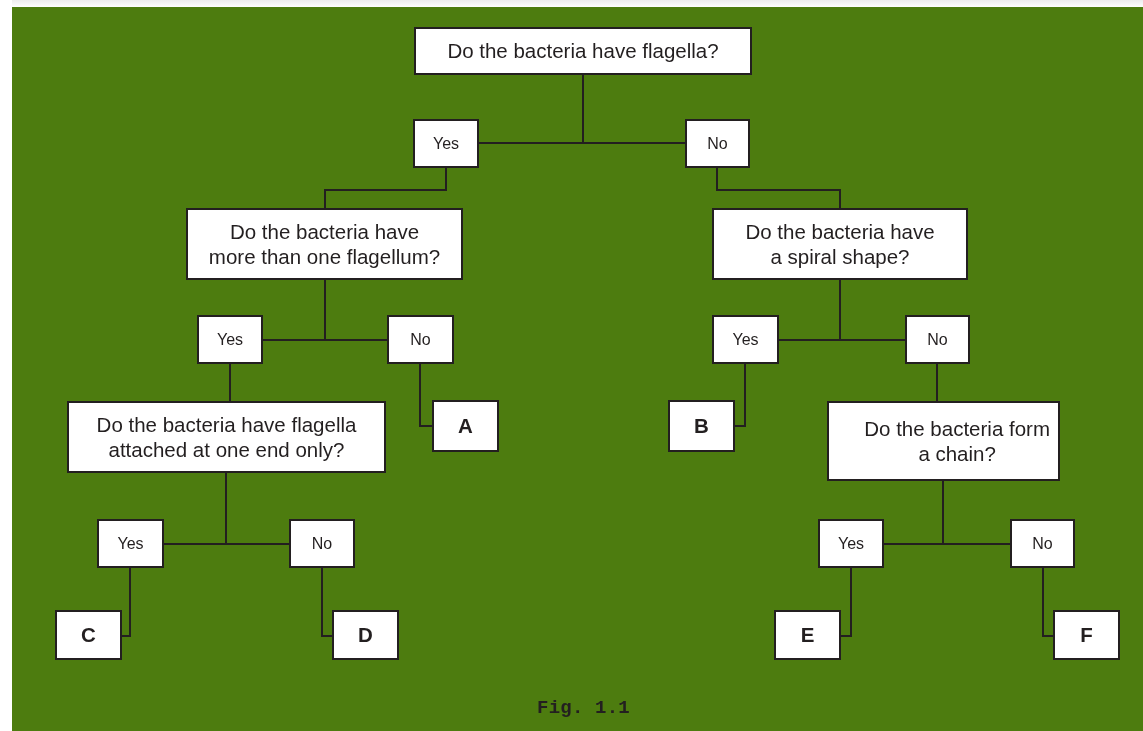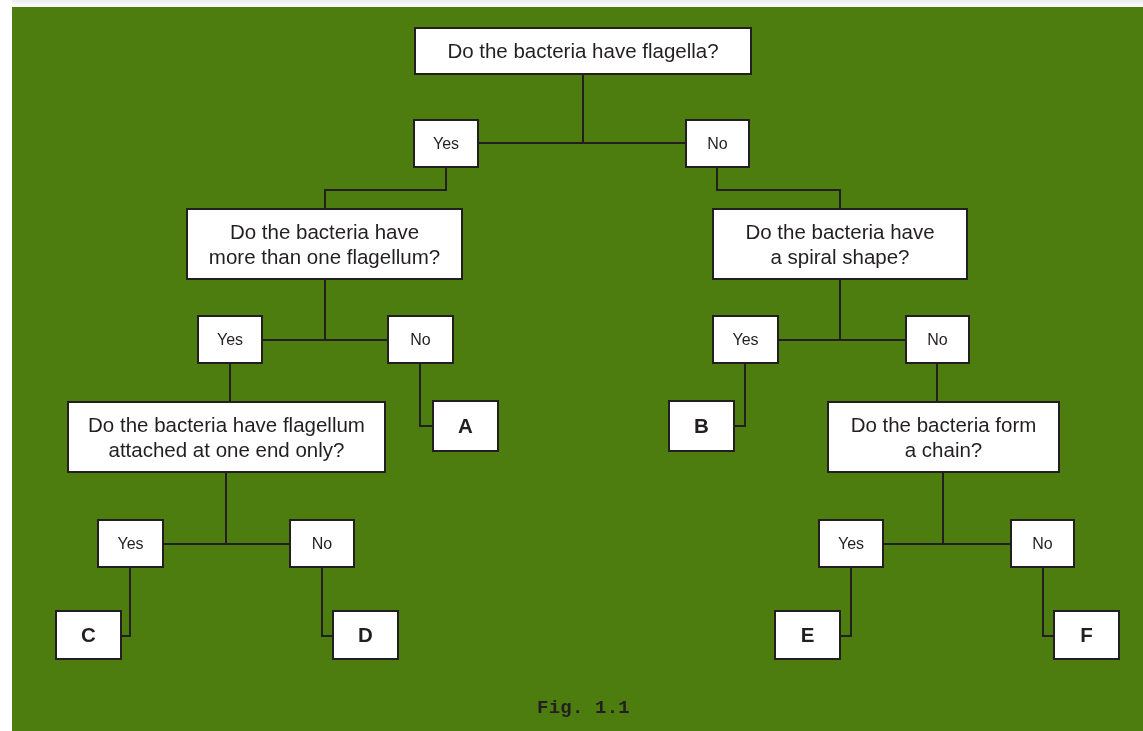--- a/index.html
+++ b/index.html
@@ -123,21 +123,21 @@
       <div class="node-box node-answer" style="left: 185px; top: 315px; width: 66px; height: 49px;">
         <span class="node-label">Yes</span>
       </div>
       <div class="node-box node-answer" style="left: 375px; top: 315px; width: 67px; height: 49px;">
         <span class="node-label">No</span>
       </div>
       <div class="node-box node-terminal" style="left: 420px; top: 400px; width: 67px; height: 52px;">
         <span class="node-label">A</span>
       </div>
       <div class="node-box node-question" style="left: 55px; top: 401px; width: 319px; height: 72px;">
-        <span class="node-label">Do the bacteria have flagellum
+        <span class="node-label">Do the bacteria have flagella
 attached at one end only?</span>
       </div>
       <div class="node-box node-answer" style="left: 85px; top: 519px; width: 67px; height: 49px;">
         <span class="node-label">Yes</span>
       </div>
       <div class="node-box node-answer" style="left: 277px; top: 519px; width: 66px; height: 49px;">
         <span class="node-label">No</span>
       </div>
       <div class="node-box node-terminal" style="left: 43px; top: 610px; width: 67px; height: 50px;">
         <span class="node-label">C</span>
@@ -151,21 +151,21 @@
       </div>
       <div class="node-box node-answer" style="left: 700px; top: 315px; width: 67px; height: 49px;">
         <span class="node-label">Yes</span>
       </div>
       <div class="node-box node-answer" style="left: 893px; top: 315px; width: 65px; height: 49px;">
         <span class="node-label">No</span>
       </div>
       <div class="node-box node-terminal" style="left: 656px; top: 400px; width: 67px; height: 52px;">
         <span class="node-label">B</span>
       </div>
-      <div class="node-box node-question" style="left: 815px; top: 401px; width: 233px; height: 72px;">
+      <div class="node-box node-question" style="left: 815px; top: 401px; width: 233px; height: 80px; justify-content: flex-end;">
         <span class="node-label">Do the bacteria form
 a chain?</span>
       </div>
       <div class="node-box node-answer" style="left: 806px; top: 519px; width: 66px; height: 49px;">
         <span class="node-label">Yes</span>
       </div>
       <div class="node-box node-answer" style="left: 998px; top: 519px; width: 65px; height: 49px;">
         <span class="node-label">No</span>
       </div>
       <div class="node-box node-terminal" style="left: 762px; top: 610px; width: 67px; height: 50px;">

